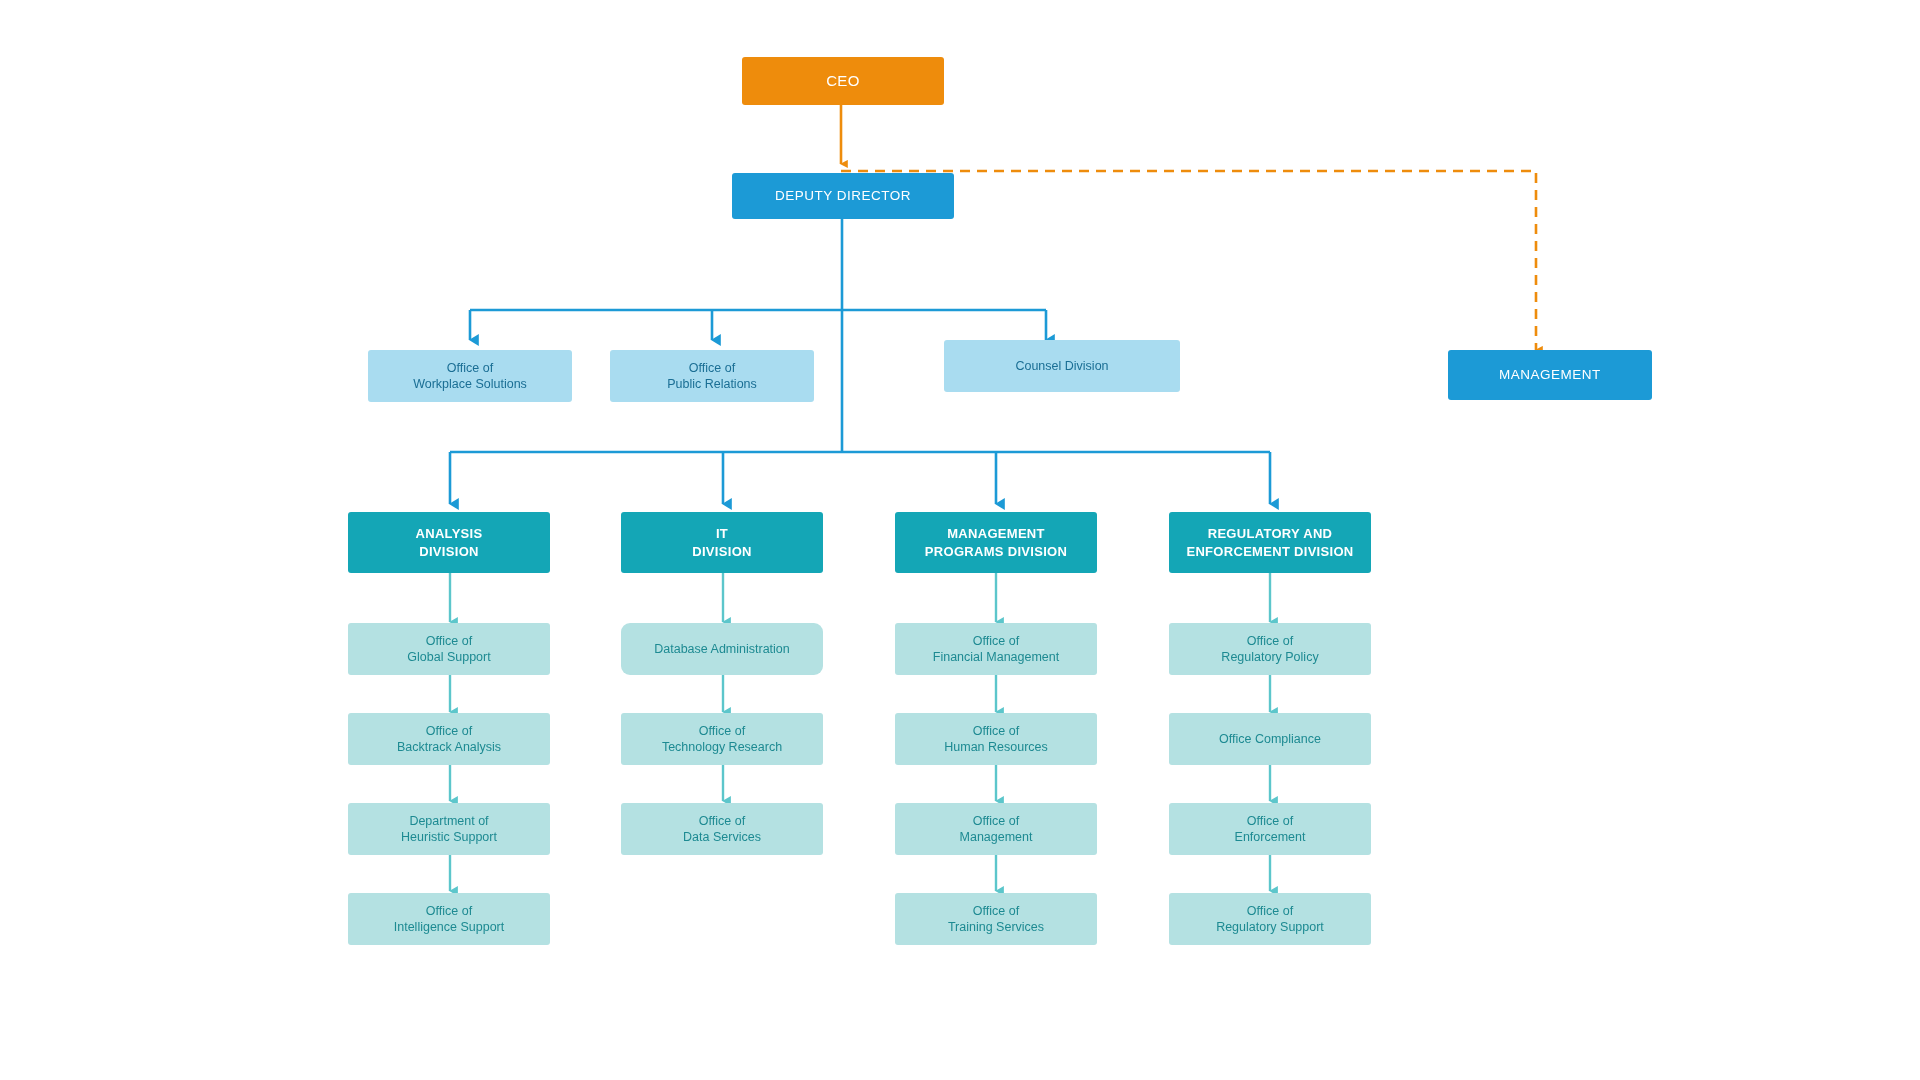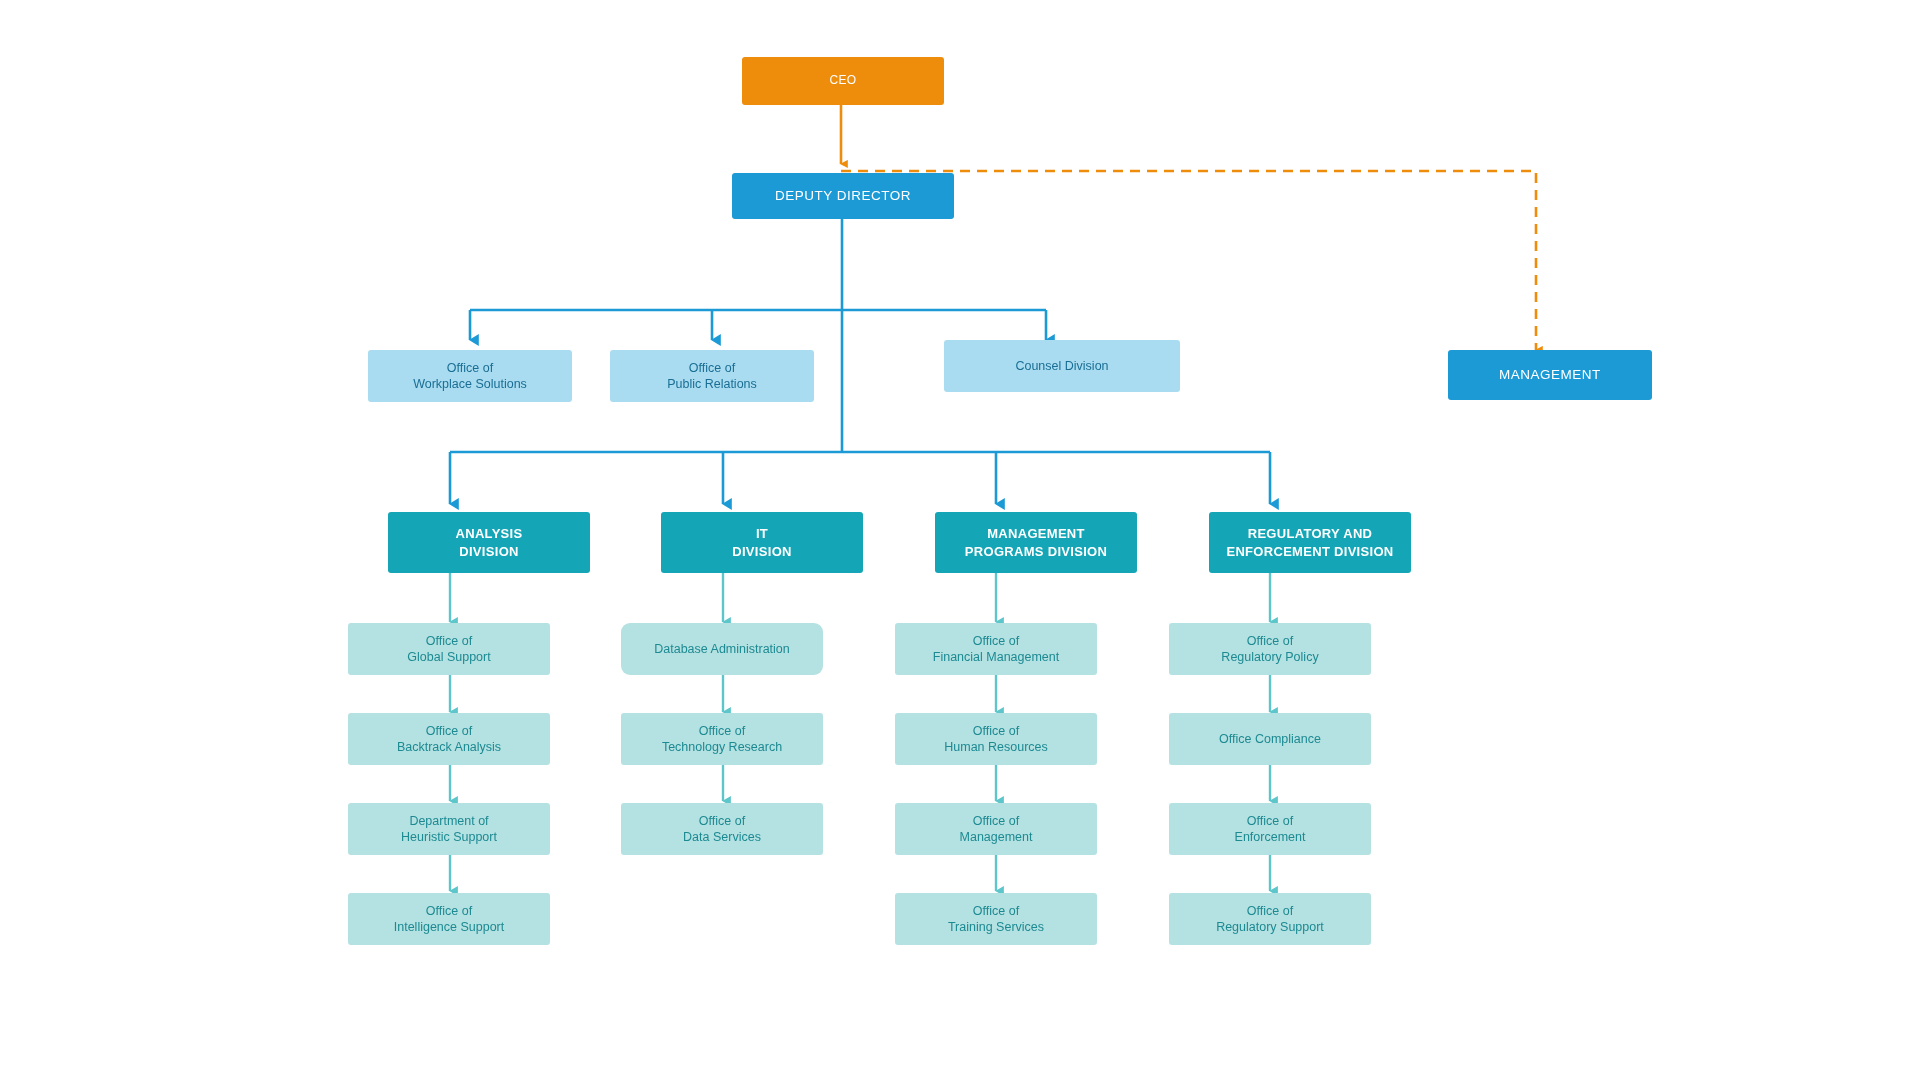--- a/index.html
+++ b/index.html
@@ -12,33 +12,33 @@
   svg.connectors{position:absolute;left:0;top:0;width:1920px;height:1080px;pointer-events:none;}
 
   .node{
     position:absolute;box-sizing:border-box;
     display:flex;align-items:center;justify-content:center;
     text-align:center;line-height:1.32;border-radius:3px;
     white-space:pre-line;
   }
   .node-ceo{
     background:#ee8c0c;color:#ffffff;
-    font-size:12px;font-weight:400;letter-spacing:.4px;
+    font-size:15px;font-weight:400;letter-spacing:.4px;
   }
   .node-exec{
     background:#1c9ad6;color:#ffffff;
     font-size:13.5px;font-weight:400;letter-spacing:.5px;
   }
   .node-office{
     background:#a9dcf0;color:#1a6e94;
     font-size:12.5px;font-weight:400;
   }
   .node-division{
     background:#14a6b6;color:#ffffff;
-    font-size:13px;font-weight:600;letter-spacing:.3px;margin-left:40px;
+    font-size:13px;font-weight:600;letter-spacing:.3px;
   }
   .node-sub{
     background:#b4e1e2;color:#1d8a92;
     font-size:12.5px;font-weight:400;
   }
 </style>
 </head>
 <body>
 
 <div id="chart-root">

